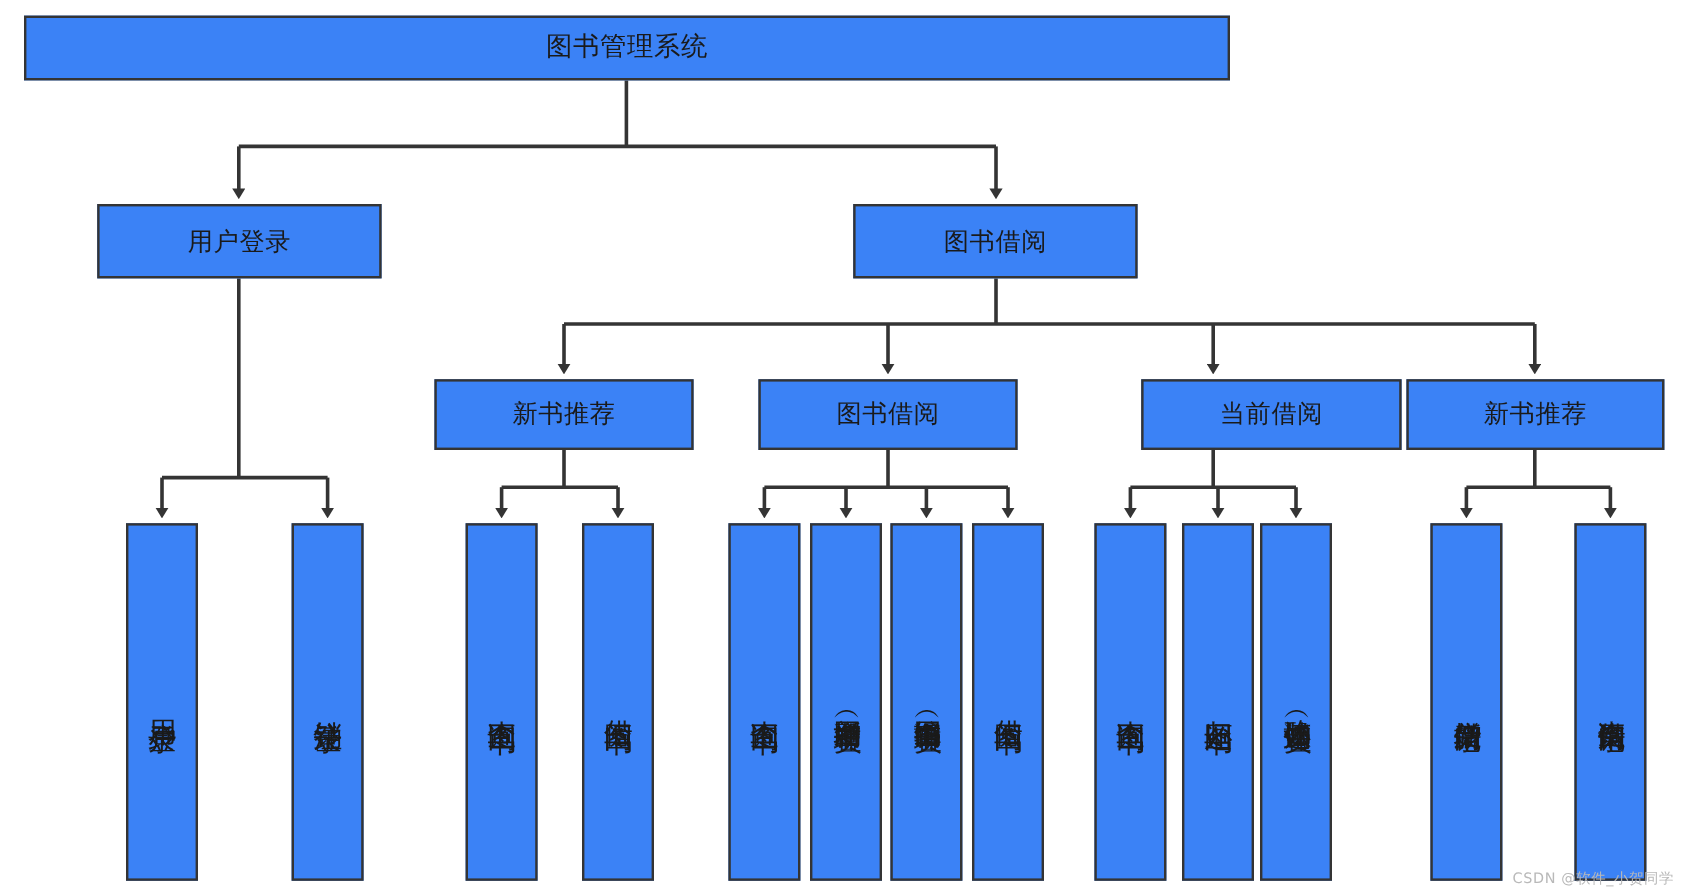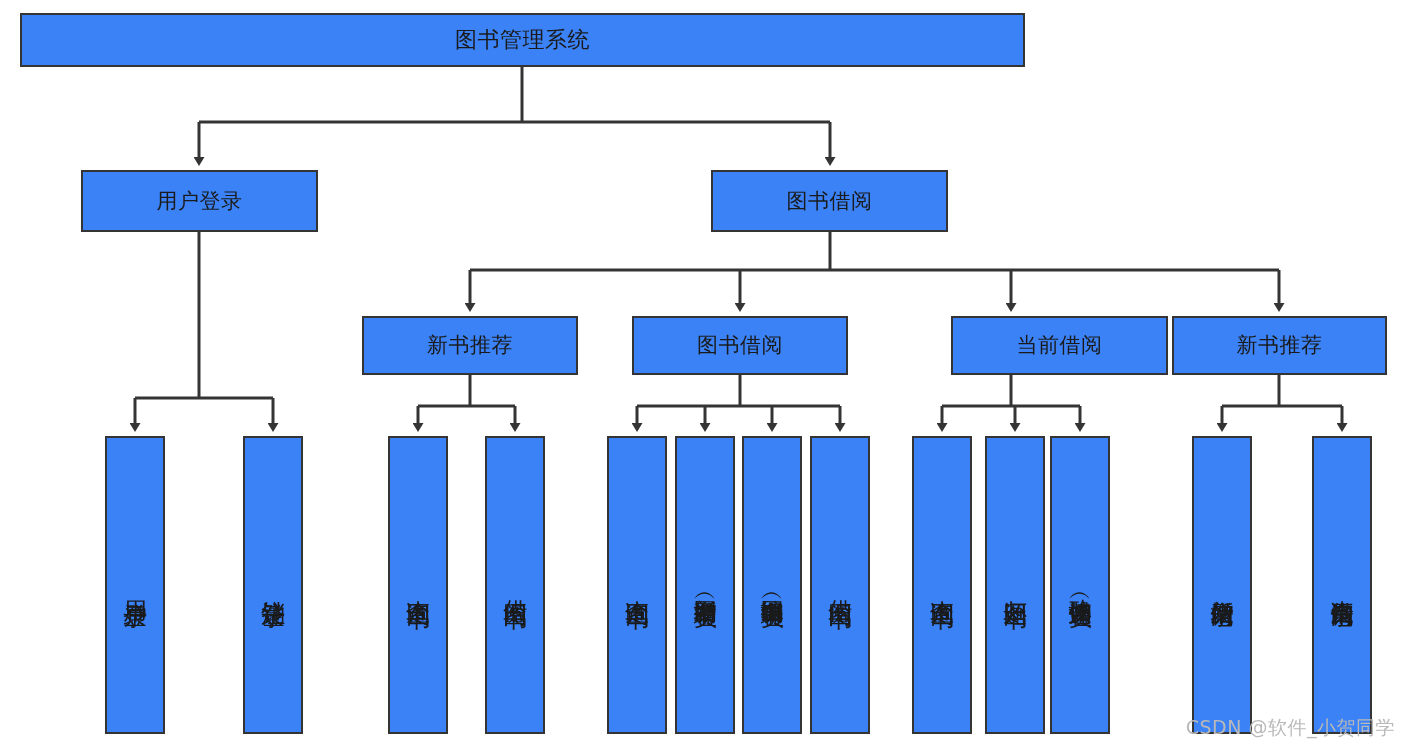--- a/index.html
+++ b/index.html
@@ -63,21 +63,21 @@
     max-height: 100%;
   }
   .node.vert.tall .lbl {
     font-size: 23px;
     letter-spacing: 1px;
   }
   #watermark {
     position: absolute;
     right: 10px;
     bottom: 6px;
-    font-size: 19px;
+    font-size: 12px;
     color: #b9b9b9;
     letter-spacing: 0.5px;
     white-space: nowrap;
     font-family: "DejaVu Sans", "Liberation Sans", sans-serif;
   }
 </style>
 </head>
 <body>
 
 <div id="canvas">

